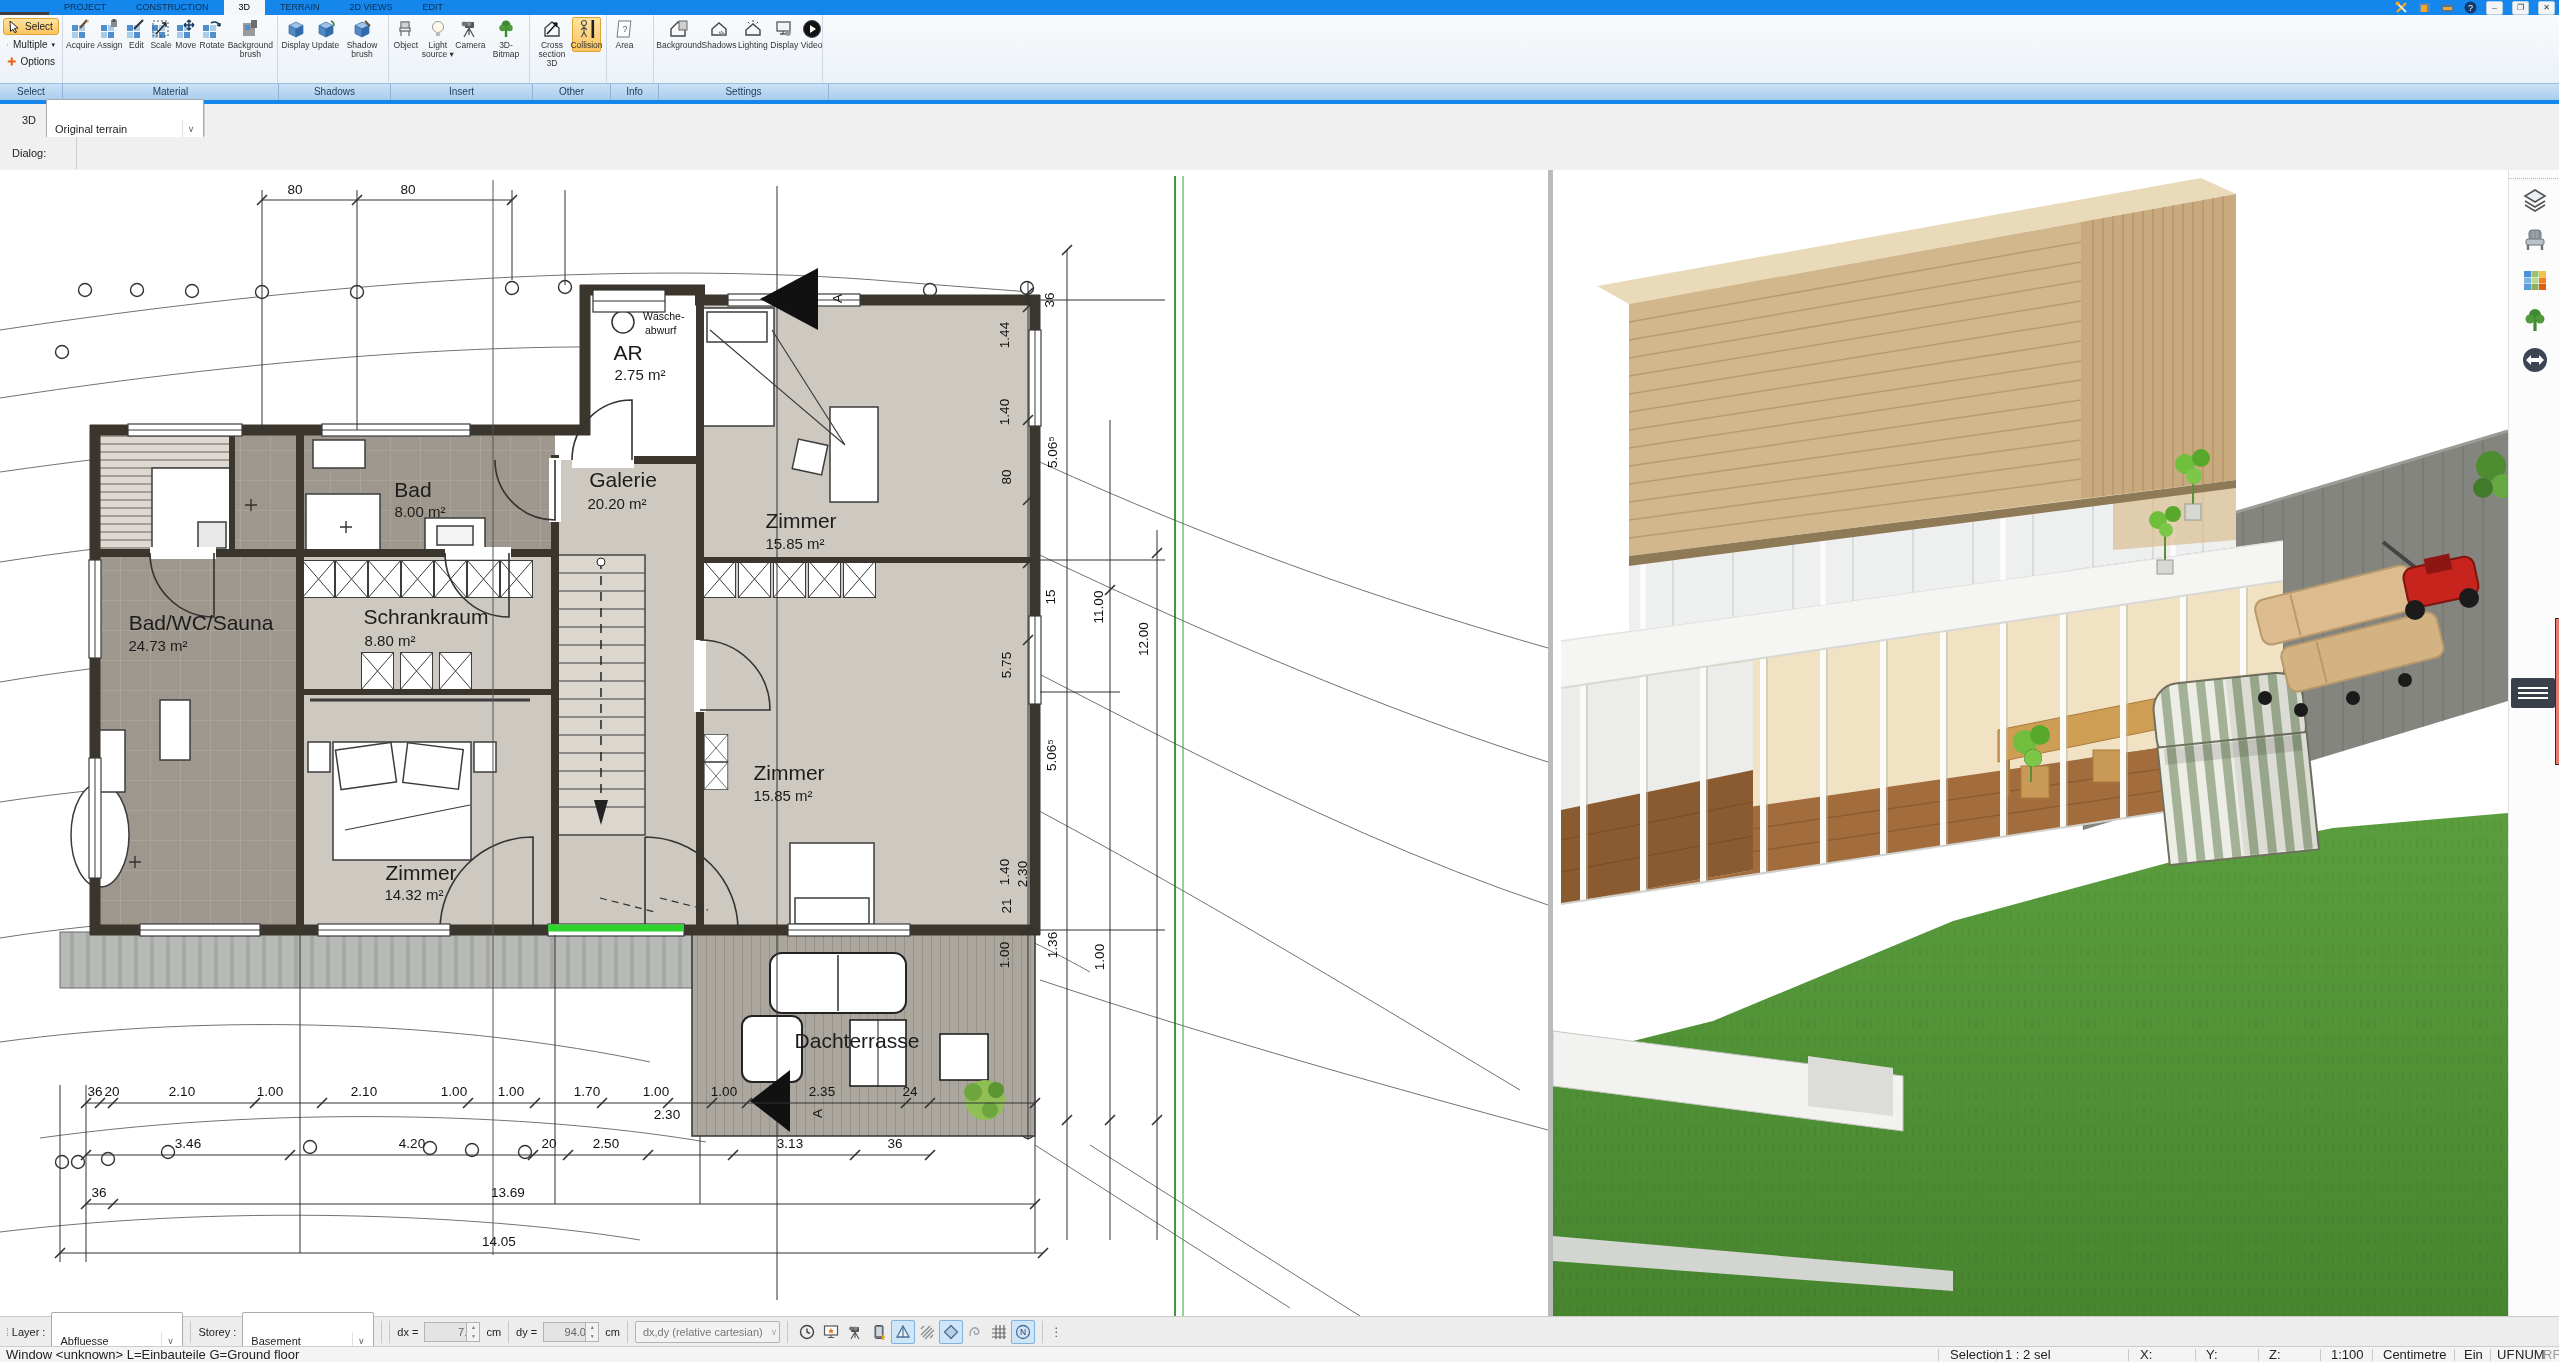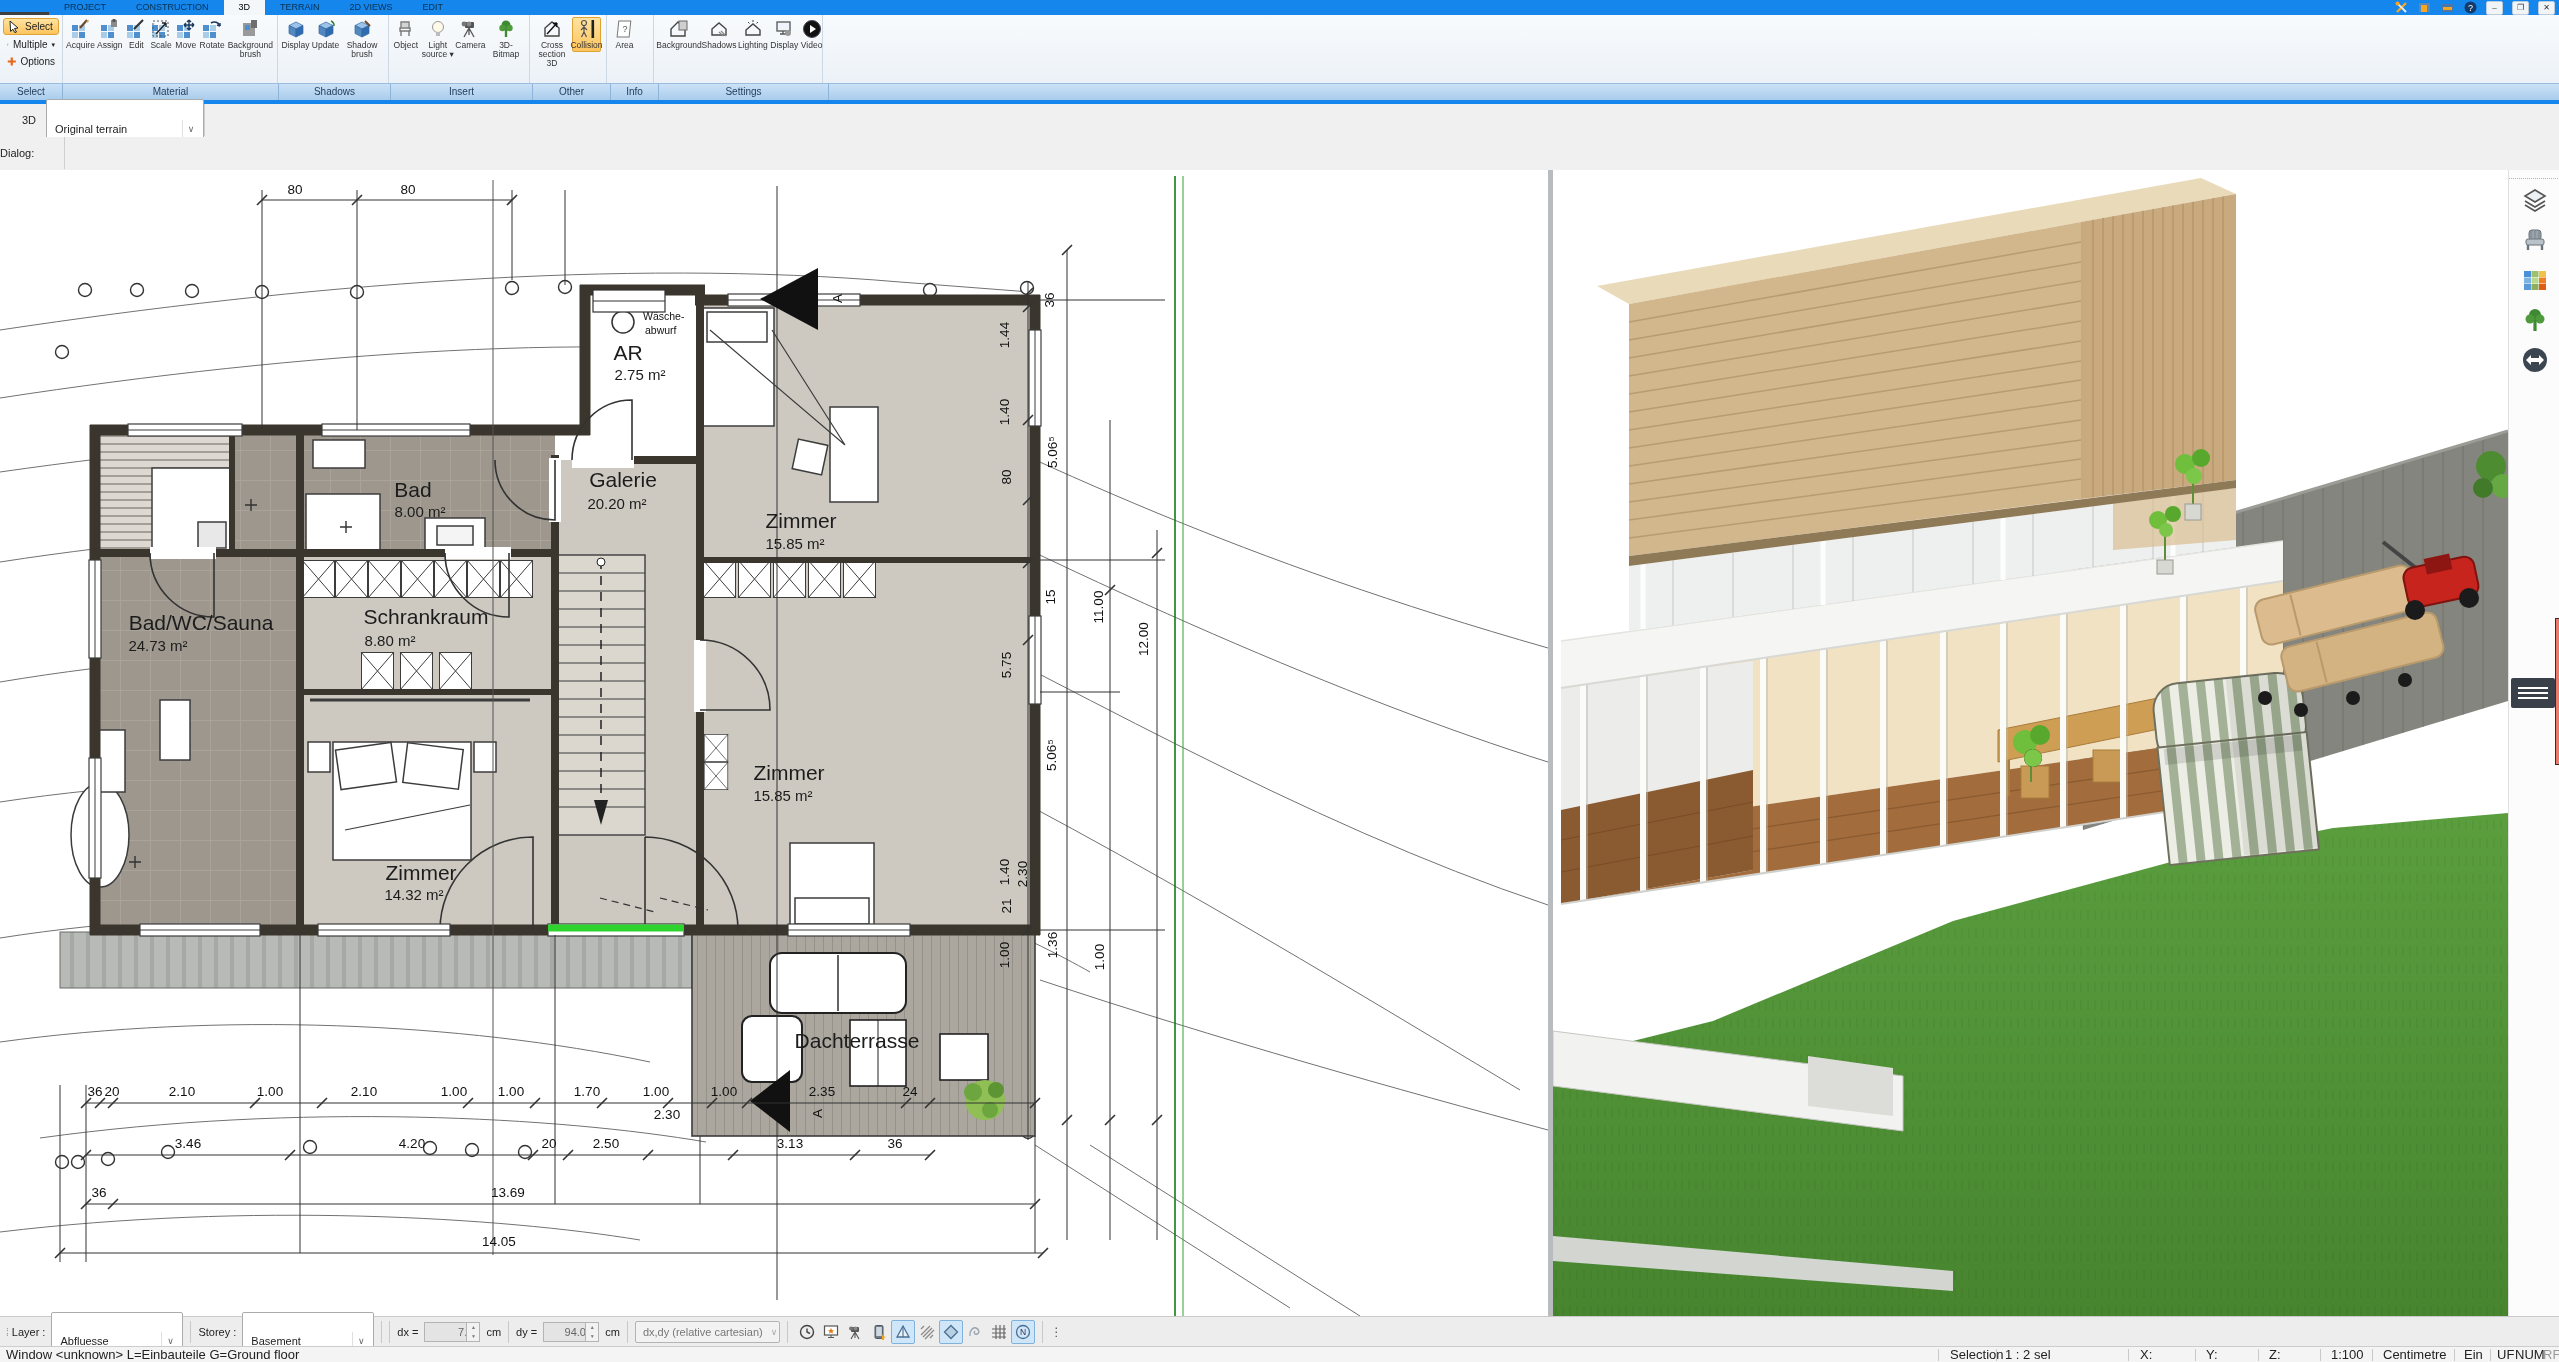--- a/index.html
+++ b/index.html
@@ -31,21 +31,21 @@
   .stackbtn svg{width:13px;height:13px;}
   .stackbtn.sel{background:linear-gradient(#ffe3a0,#fdc45e);border:1px solid #dfa335;}
   .bluestrip{position:absolute;left:0;top:100px;width:2559px;height:4px;background:#1486ec;}
   
   .viewbar{position:absolute;left:0;top:104px;width:2559px;height:33px;background:#f0f0f0;border-bottom:1px solid #d2d2d2;}
   .viewbox{position:absolute;left:0;top:0;width:205px;height:32px;border-right:1px solid #cfcfcf;display:flex;align-items:center;gap:10px;padding-left:22px;box-sizing:border-box;}
   .viewbox .vlab{font-size:11px;color:#222;}
   .dd{background:#fff;border:1px solid #ababab;border-radius:2px;height:22px;display:flex;align-items:center;font-size:11px;color:#222;padding:18px 4px 0 8px;}
   .dd .chev{margin-left:auto;width:16px;height:18px;border-left:1px solid #e0e0e0;color:#666;font-size:9px;line-height:18px;text-align:center;}
   .dialogbar{position:absolute;left:0;top:137px;width:2559px;height:33px;background:#f0f0f0;border-bottom:1px solid #c5c5c5;}
-  .dialogbox{position:absolute;left:0;top:0;width:64px;height:32px;border-right:1px solid #cfcfcf;display:flex;align-items:center;font-size:11px;color:#222;}
+  .dialogbox{position:absolute;left:0;top:0;width:64px;height:32px;border-right:1px solid #cfcfcf;display:flex;align-items:center;padding-left:12px;font-size:11px;color:#222;}
   
   .canvas{position:absolute;left:0;top:170px;width:2559px;height:1146px;background:#fff;}
   .plan{position:absolute;left:0;top:0;width:1548px;height:1146px;background:#fff;}
   .vdivider{position:absolute;left:1548px;top:0;width:5px;height:1146px;background:#b9bcbf;}
   .render{position:absolute;left:1553px;top:0;width:955px;height:1146px;background:#fff;}
   .sidepanel{position:absolute;left:2508px;top:0;width:51px;height:1146px;background:#fcfcfc;border-left:1px solid #e0e0e0;}
   .sideicons{position:absolute;left:0;top:8px;width:51px;display:flex;flex-direction:column;align-items:center;gap:14px;padding-top:8px;border-top:1px dotted #b5b5b5;}
   .sideicons svg{width:26px;height:26px;}
   .panelhandle{position:absolute;left:2px;top:508px;width:44px;height:30px;background:#394049;border-radius:2px;display:flex;flex-direction:column;justify-content:center;gap:3px;padding:0 7px;box-sizing:border-box;}
   .panelhandle i{display:block;height:2px;background:#fff;}

